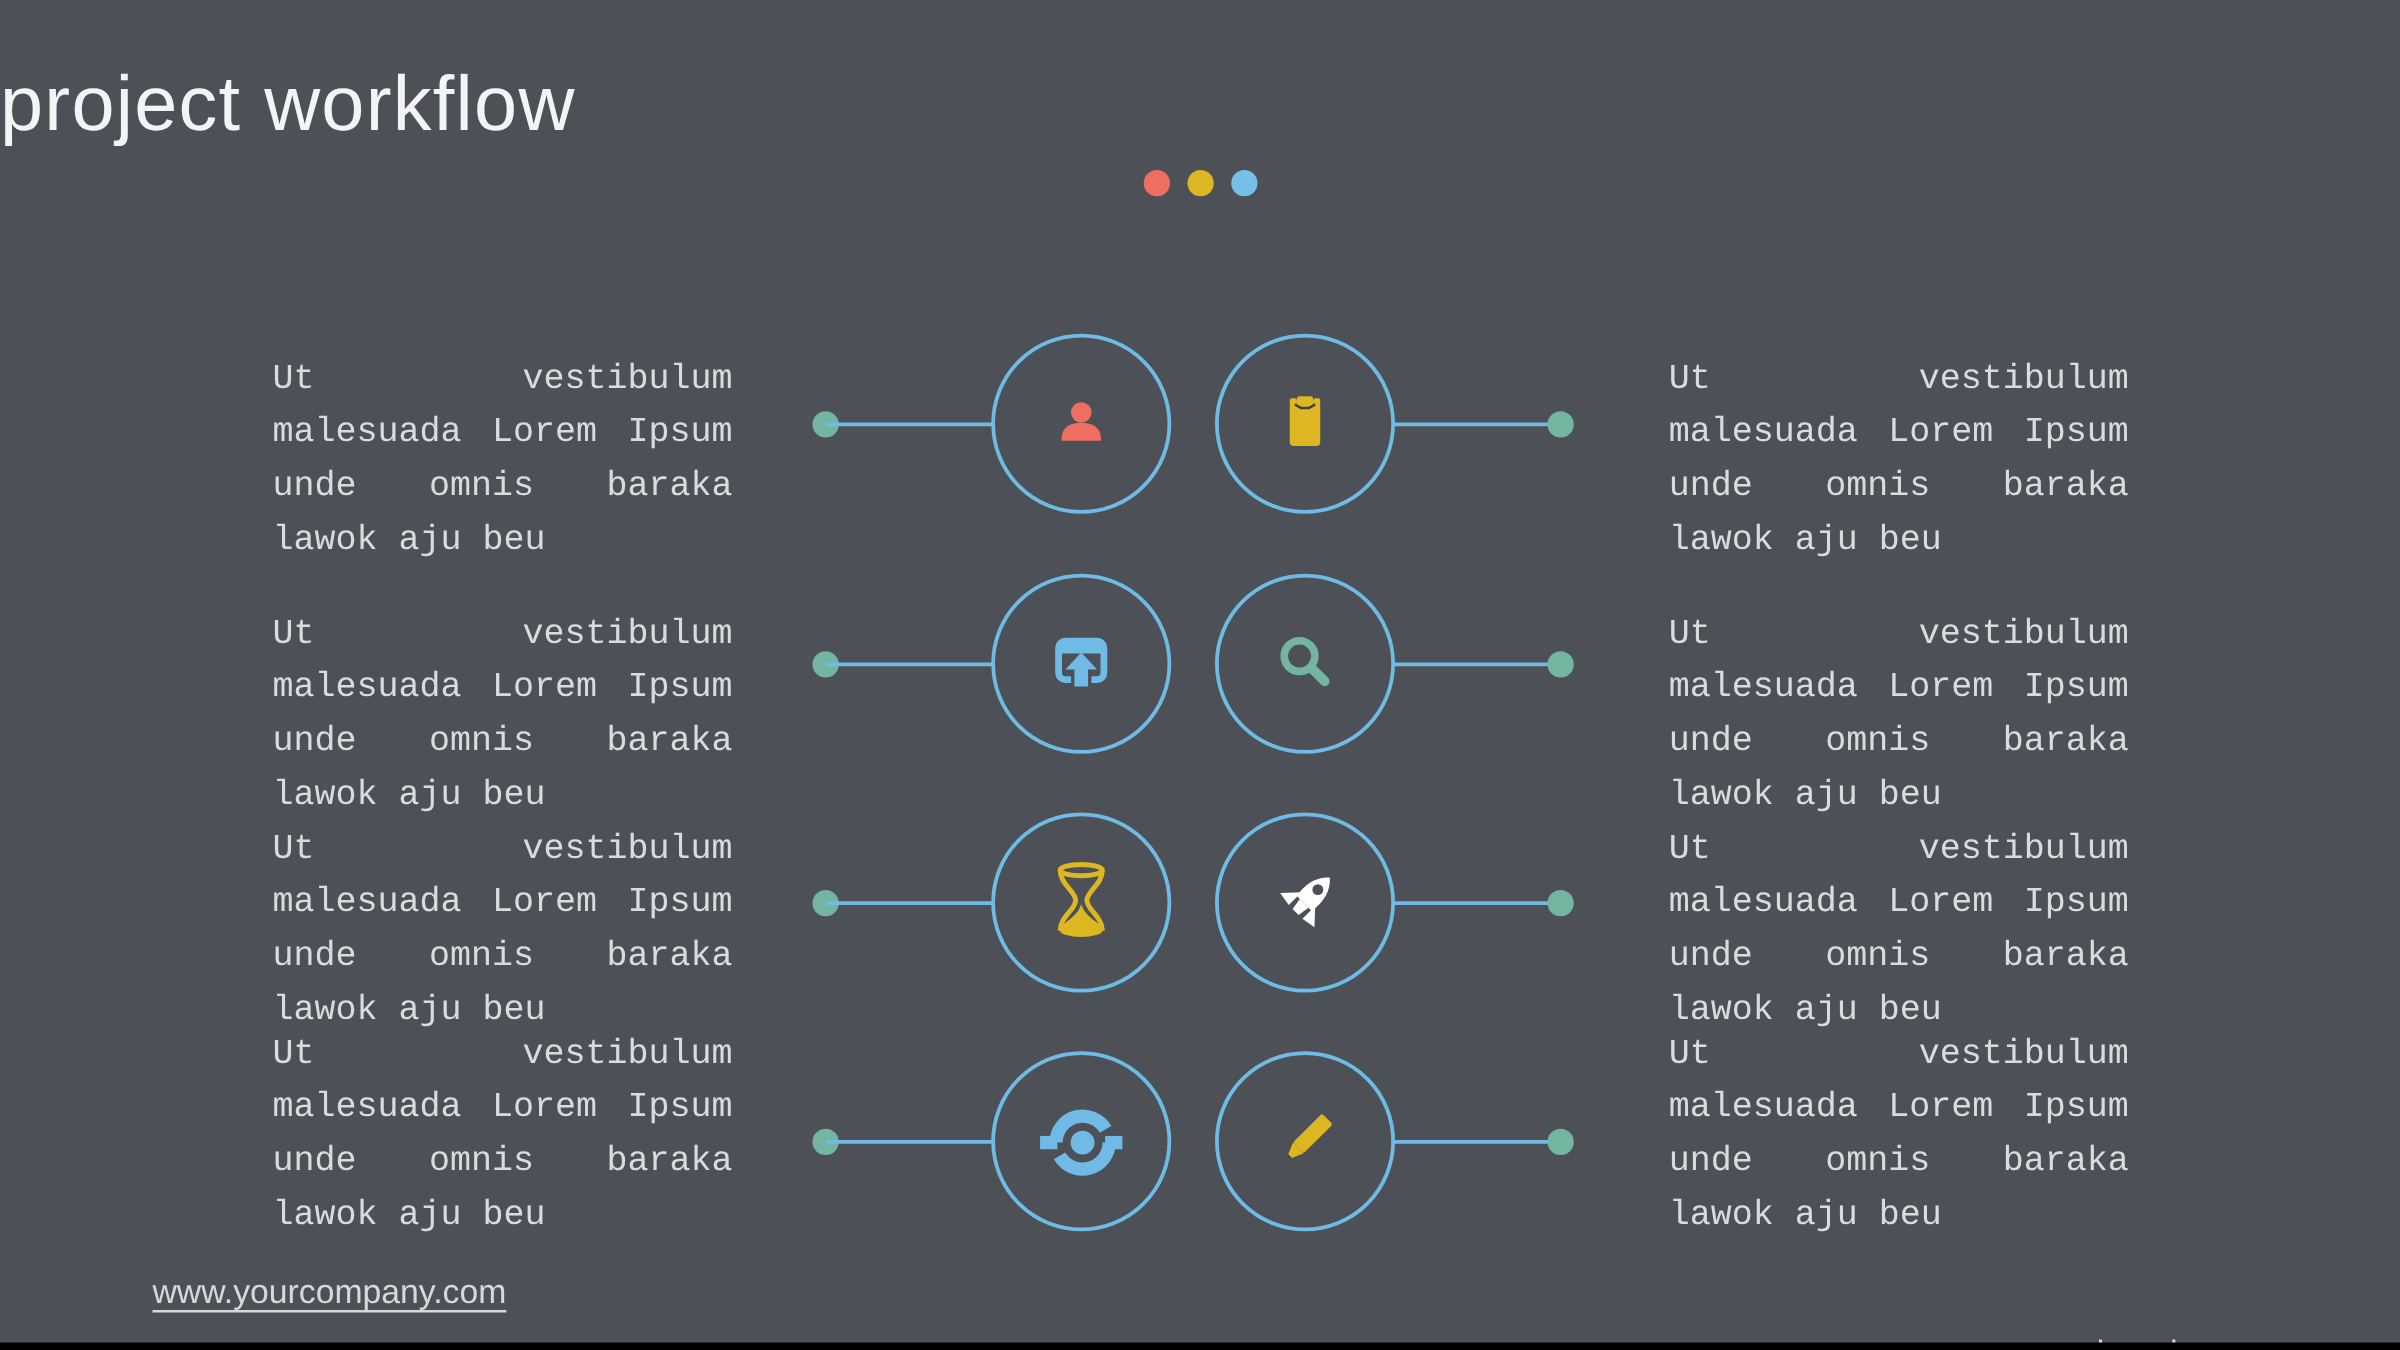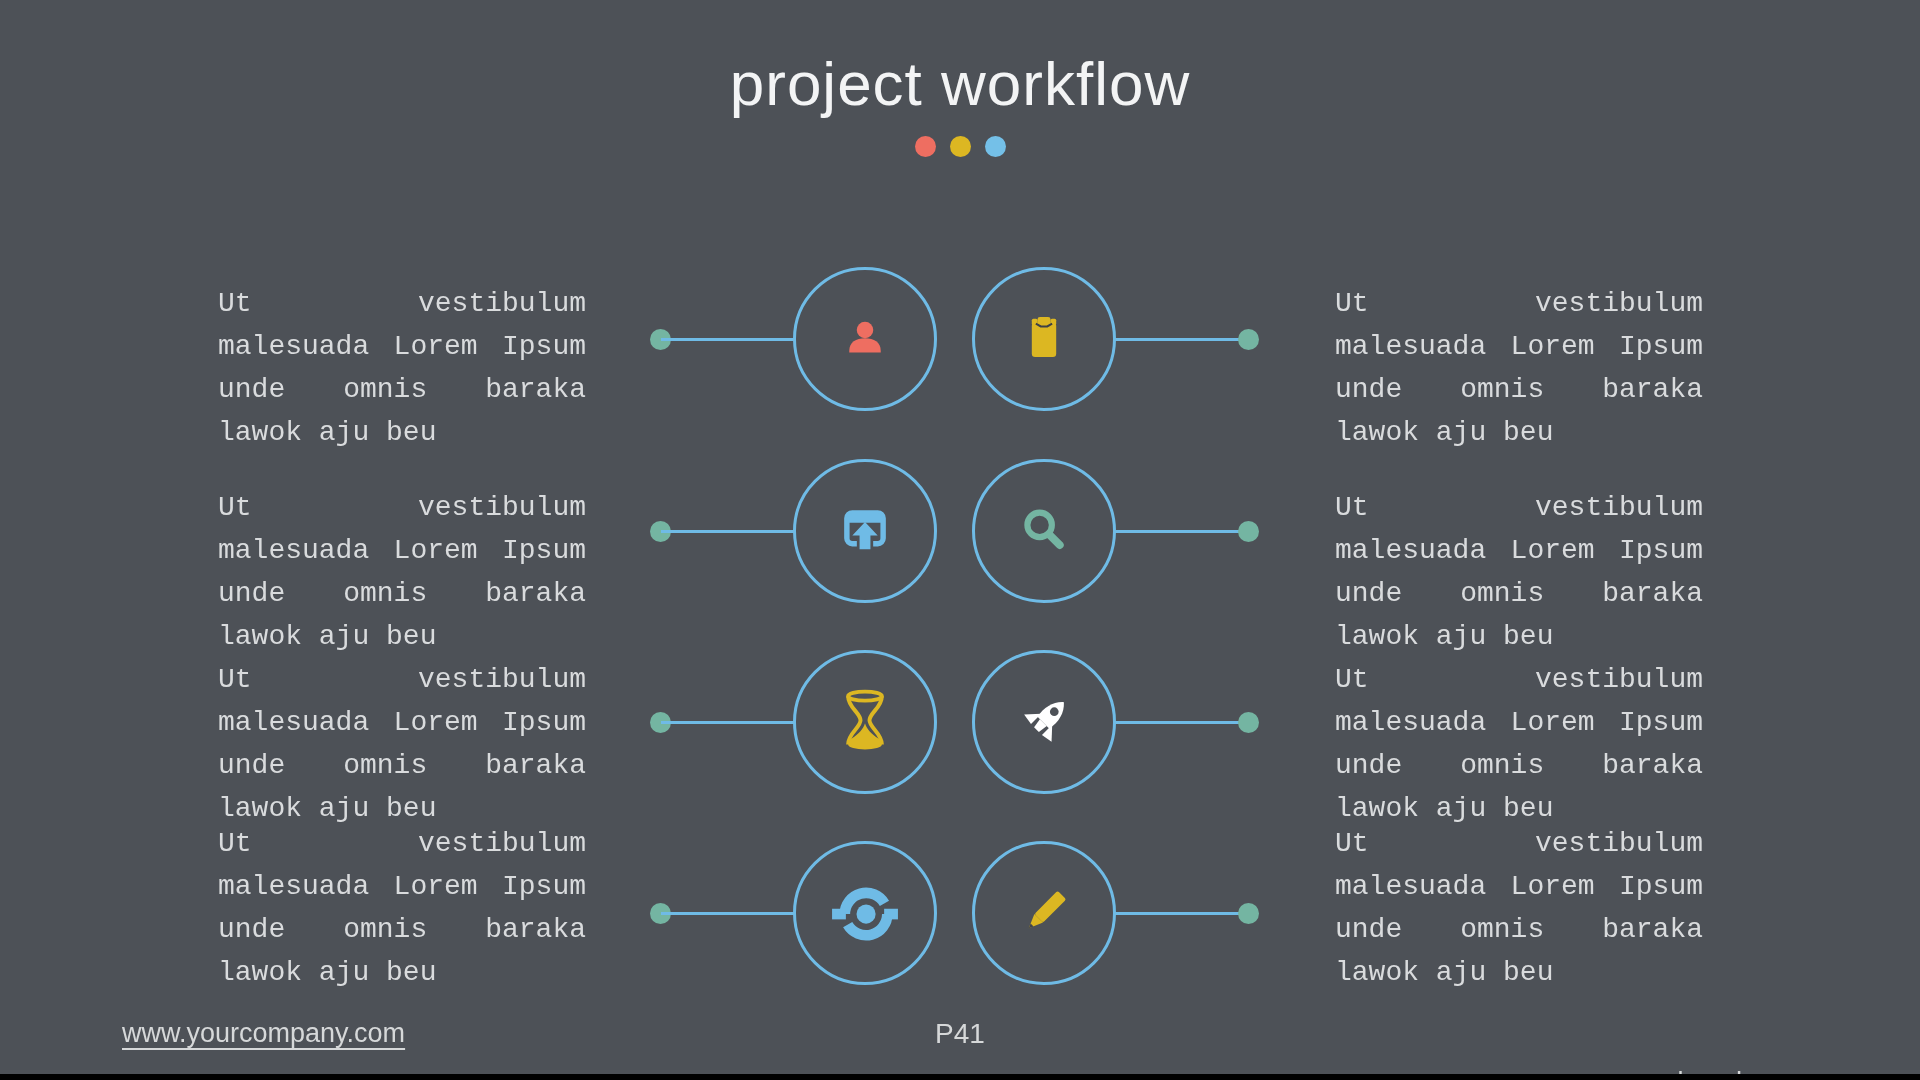--- a/index.html
+++ b/index.html
@@ -11,21 +11,21 @@
     --accent-white:#ffffff;
     --text-body:#d9dbdd;
     --text-title:#f3f4f5;
     --text-footer:#d6d8d9;
   }
   *{margin:0;padding:0;box-sizing:border-box;}
   html,body{width:1920px;height:1080px;overflow:hidden;}
   body{background:var(--background);font-family:"Liberation Sans","DejaVu Sans",sans-serif;position:relative;}
   .slide{position:absolute;inset:0;background:var(--background);}
 
-  .title{position:absolute;top:44px;left:0;width:100%;text-align:center;
+  .title{position:absolute;top:44px;left:0;width:100%;
          font-size:62px;font-weight:300;letter-spacing:1px;color:var(--text-title);line-height:80px;}
   .title-dots{position:absolute;top:136px;left:0;width:100%;display:flex;justify-content:center;gap:14px;}
   .title-dots span{width:21px;height:21px;border-radius:50%;display:block;}
 
   .row{position:absolute;left:0;width:1920px;height:144px;}
   .row.r1{top:267px;} .row.r2{top:459px;} .row.r3{top:650px;} .row.r4{top:841px;}
 
   .desc{position:absolute;width:368px;font-size:28px;line-height:43px;color:var(--text-body);
         text-align:justify;font-weight:300;font-family:Liberation Mono, monospace;}
   .desc.left{left:218px;}
@@ -167,17 +167,16 @@
           <path d="M29.8 50 L32 55 L34.3 50 Z" fill="#41454c"></path>
         </g>
       </svg>
     </div>
     <span class="connector-line right"></span>
     <span class="connector-dot right"></span>
     <div class="desc right">Ut vestibulum malesuada Lorem Ipsum unde omnis baraka lawok aju beu</div>
   </div>
 
   <div class="footer-website">www.yourcompany.com</div>
-  <div class="footer-page">P41</div>
   <div class="footer-logo">logo here</div>
 
   <div class="bottom-bar"></div>
 </div>
 
 </body></html>

